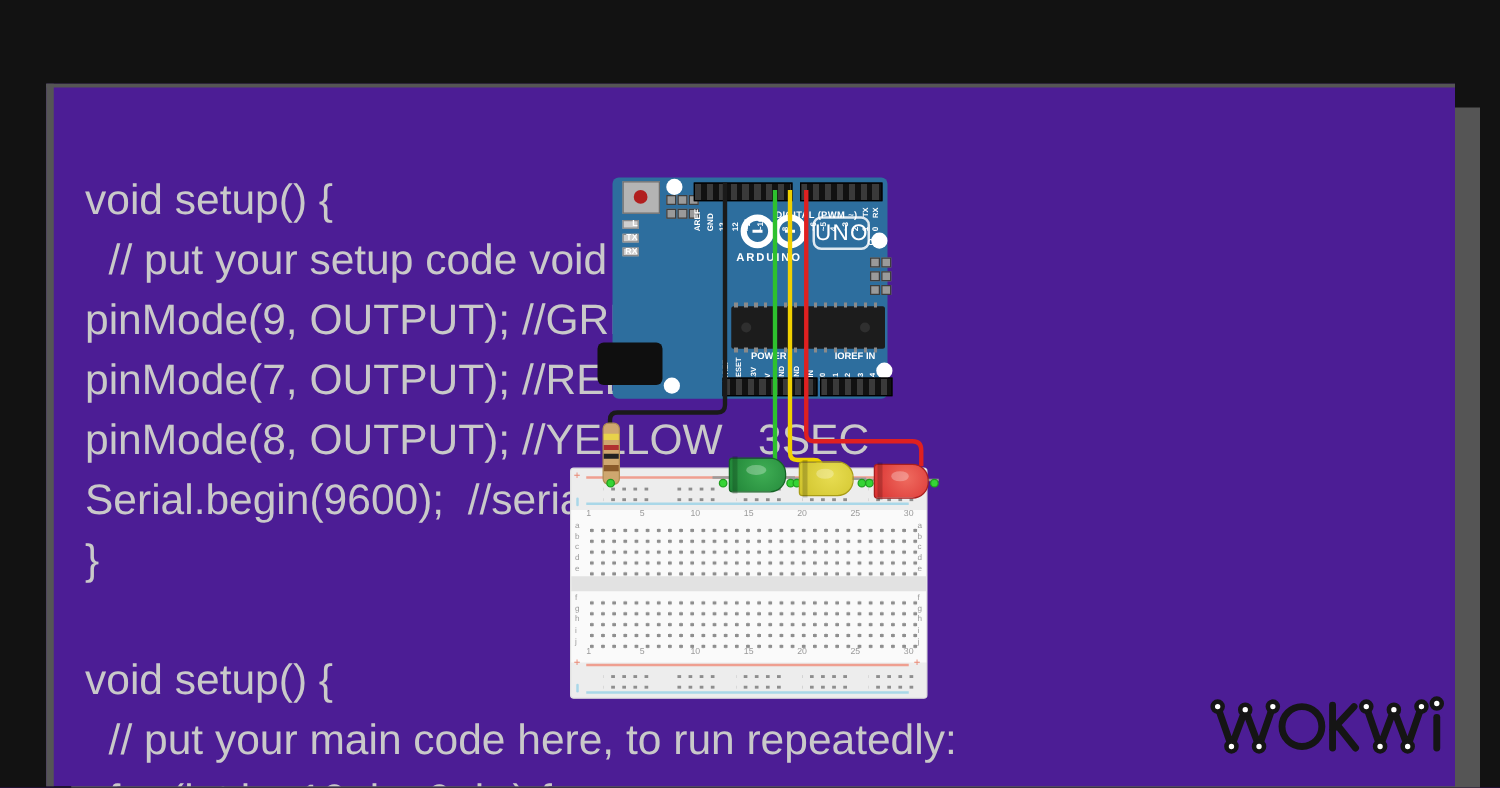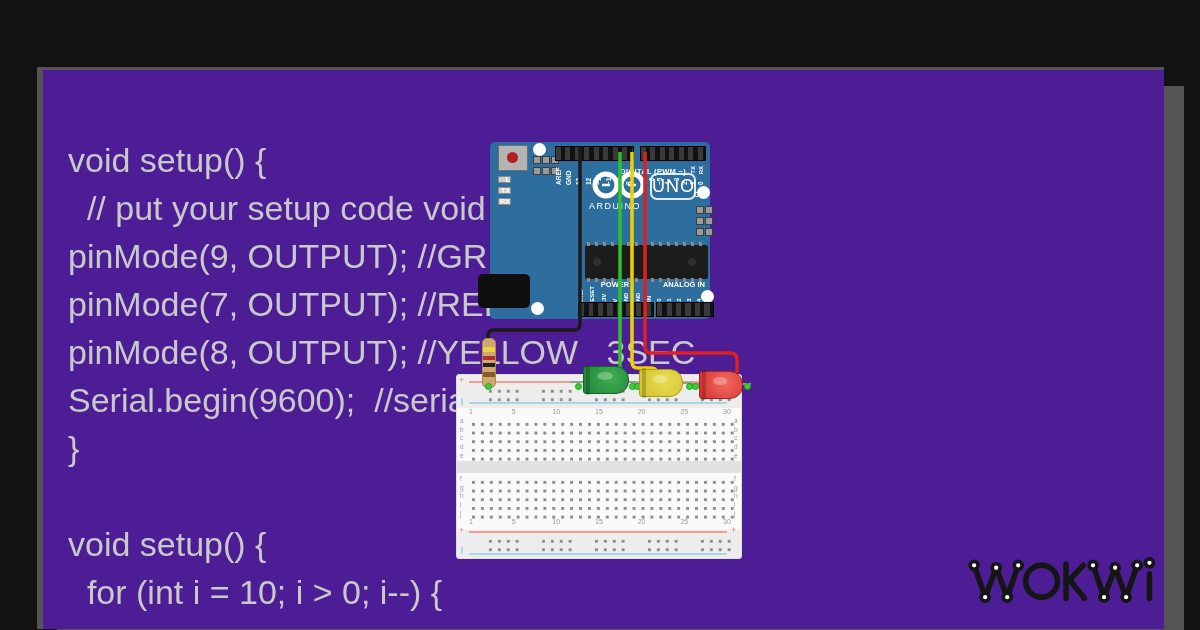--- a/index.html
+++ b/index.html
@@ -57,21 +57,21 @@
   .pinlabels{display:flex;justify-content:space-between;height:24px;}
   .pinlabels span{position:static;writing-mode:vertical-rl;transform:rotate(180deg);
       font-size:6.5px;font-weight:bold;color:#fff;}
   .digital-label{right:24px;top:25px;font-size:7.5px;font-weight:bold;color:#fff;
                  letter-spacing:0.3px;}
   .rot{writing-mode:vertical-rl;transform:rotate(180deg);font-size:6px;font-weight:bold;color:#fff;}
   .statusleds{left:8px;top:34px;display:flex;flex-direction:column;gap:4px;}
   .statusleds div{position:static;display:flex;align-items:center;gap:4px;}
   .statusleds b{font-size:7px;color:#fff;width:12px;text-align:right;font-weight:bold;}
   .statusleds i{position:static;width:11px;height:5px;background:#cfcfcf;border:1px solid #888;}
-  .arduino-text{left:99px;top:59px;font-size:9px;font-weight:normal;color:#fff;letter-spacing:1.5px;}
+  .arduino-text{left:99px;top:59px;font-size:9px;font-weight:bold;color:#fff;letter-spacing:1.5px;}
   .uno-box{left:160px;top:31px;width:42px;height:23px;border:2px solid rgba(255,255,255,.85);
            border-radius:7px;color:#fff;font-size:18px;line-height:23px;text-align:center;
            font-weight:400;letter-spacing:1px;}
   .on-label{left:204px;top:49px;font-size:7px;font-weight:bold;color:#fff;}
   .chip{left:95px;top:103px;width:123px;height:34px;background:#1c1c1c;border-radius:2px;}
   .chip::before{content:"";position:absolute;left:8px;top:13px;width:8px;height:8px;
                 border-radius:50%;background:#2f2f2f;}
   .chip::after{content:"";position:absolute;right:12px;top:13px;width:8px;height:8px;
                border-radius:50%;background:#2f2f2f;}
   .chip-legs{left:2px;width:119px;height:4px;
@@ -126,20 +126,21 @@
 
     <div class="code-line">void setup() {</div>
         <div class="code-line">  // put your setup code void</div>
         <div class="code-line">pinMode(9, OUTPUT); //GREEN</div>
         <div class="code-line">pinMode(7, OUTPUT); //RED</div>
         <div class="code-line">pinMode(8, OUTPUT); //YELLOW   3SEC</div>
         <div class="code-line">Serial.begin(9600);  //serial</div>
         <div class="code-line">}</div>
         <div class="code-line"></div>
         <div class="code-line">void setup() {</div>
+        <div class="code-line">  // put your main code here, to run repeatedly:</div>
         <div class="code-line">  for (int i = 10; i &gt; 0; i--) {</div>
       </div>
 
     <div class="bb">
       <div class="bb-inner"></div>
 
       <span class="plus" style="left:2px;top:1px">+</span>
       <span class="plus" style="left:274px;top:1px">+</span>
       <div class="rail-red" style="top:6px"></div>
       <div class="rail-holes" style="top:10px">
@@ -299,21 +300,21 @@
       <div class="uno-box">UNO</div>
       <div class="on-label">ON</div>
 
       <div class="chip">
         <div class="chip-legs" style="top:-3px"></div>
         <div class="chip-legs" style="bottom:-3px"></div>
       </div>
       <div class="jack"></div>
 
       <div class="grp-label" style="left:88px;top:138px;width:74px">POWER</div>
-      <div class="grp-label" style="left:166px;top:138px;width:56px">ANALOG IN</div>
+      <div class="grp-label" style="left:166px;top:138px;width:56px">IOREF IN</div>
       <div class="pinlabels-sm" style="left:88px;top:146px;width:74px">
           <span>IOREF</span>
           <span>RESET</span>
           <span>3.3V</span>
           <span>5V</span>
           <span>GND</span>
           <span>GND</span>
           <span>VIN</span>
         </div>
       <div class="pinlabels-sm" style="left:166px;top:146px;width:56px">

